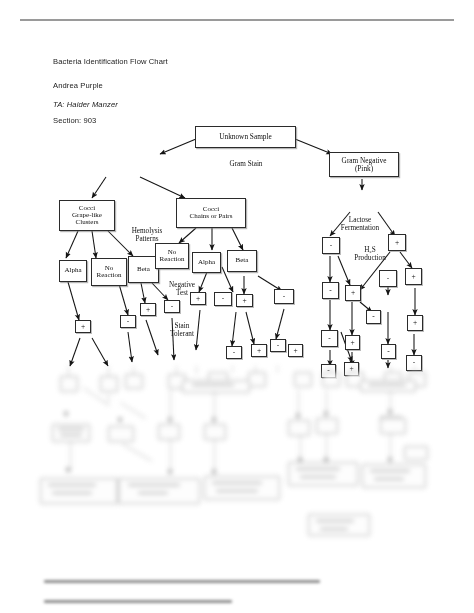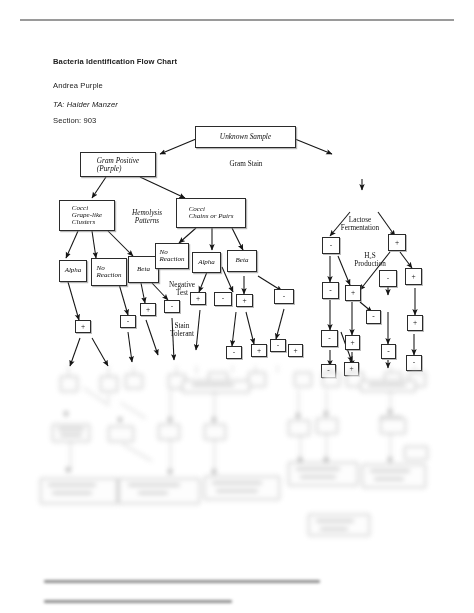--- a/index.html
+++ b/index.html
@@ -14,41 +14,40 @@
   .top-rule{
     position:absolute;left:20px;top:19px;width:434px;height:2px;
     background:#9a9a9a;
   }
 
   
   .hdr{
     position:absolute;left:53px;font-family:"Liberation Sans", sans-serif;
     font-size:7.6px;color:#1b1b1b;letter-spacing:.1px;white-space:nowrap;
   }
-  #h-title{top:57px;font-weight:bold;}
+  #h-title{top:57px;}
   #h-author{top:81px;}
   #h-ta{top:100px;font-style:italic;}
   #h-section{top:116px;}
 
   
   #chart{position:absolute;left:0;top:0;width:474px;height:613px;}
 
   
   #edges{position:absolute;left:0;top:0;width:474px;height:613px;}
 
   
   .node{
     position:absolute;box-sizing:border-box;
     border:1px solid #2b2b2b;background:#fff;
     display:flex;align-items:center;justify-content:center;
-    text-align:left;line-height:1.04;
+    text-align:center;line-height:1.04;
     font-family:"Liberation Serif", serif;
     color:#0d0d0d;
     box-shadow:1.2px 1.2px 0 rgba(120,120,120,.55);
-    font-style:italic;
   }
   .node.big{font-size:7.3px;}
   .node.mid{font-size:7.0px;}
   .node.sign{font-size:7.4px;box-shadow:1px 1px 0 rgba(120,120,120,.5);}
 
   
   .lbl{
     position:absolute;font-family:"Liberation Serif", serif;
     font-size:7.2px;color:#111;text-align:center;line-height:1.12;
     white-space:pre-line;
@@ -151,45 +150,45 @@
         <path d="M352,352 L352,366"></path>
         <path d="M388,360 L388,368"></path>
         <path d="M341,332 L352,362"></path>
       </g>
     </svg>
 
     <div class="node big" style="left:195px;top:126px;width:101px;height:22px;">Unknown Sample</div>
 
     <div class="lbl" style="left:204px;top:160px;width:84px;">Gram Stain</div>
 
-    <div class="node big" style="left:80px;top:152px;width:76px;height:25px;white-space:pre-line;">Gram Positive
-(Purple)</div>
-
+
+    <div class="node big" style="left:329px;top:152px;width:70px;height:25px;white-space:pre-line;">Gram Negative
+(Pink)</div>
 
 
     <div class="node mid" style="left:59px;top:200px;width:56px;height:31px;white-space:pre-line;">Cocci
 Grape-like
 Clusters</div>
 
     <div class="node mid" style="left:176px;top:198px;width:70px;height:30px;white-space:pre-line;">Cocci
 Chains or Pairs</div>
 
-    <div class="lbl" style="left:119px;top:209px;width:56px;font-style:italic;">Hemolysis
+    <div class="lbl" style="left:119px;top:227px;width:56px;">Hemolysis
 Patterns</div>
 
     <div class="lbl" style="left:159px;top:281px;width:46px;">Negative
 Test</div>
 
     <div class="lbl" style="left:160px;top:322px;width:44px;">Stain
 Tolerant</div>
 
     <div class="lbl" style="left:330px;top:216px;width:60px;">Lactose
 Fermentation</div>
 
-    <div class="lbl" style="left:346px;top:252px;width:48px;">H₂S
+    <div class="lbl" style="left:346px;top:246px;width:48px;">H₂S
 Production</div>
 
     <div class="node mid" style="left:59px;top:260px;width:28px;height:22px;">Alpha</div>
     <div class="node mid" style="left:91px;top:258px;width:36px;height:28px;white-space:pre-line;">No
 Reaction</div>
     <div class="node mid" style="left:128px;top:256px;width:31px;height:27px;">Beta</div>
 
     <div class="node mid" style="left:155px;top:243px;width:34px;height:26px;white-space:pre-line;">No
 Reaction</div>
     <div class="node mid" style="left:192px;top:252px;width:29px;height:21px;">Alpha</div>

